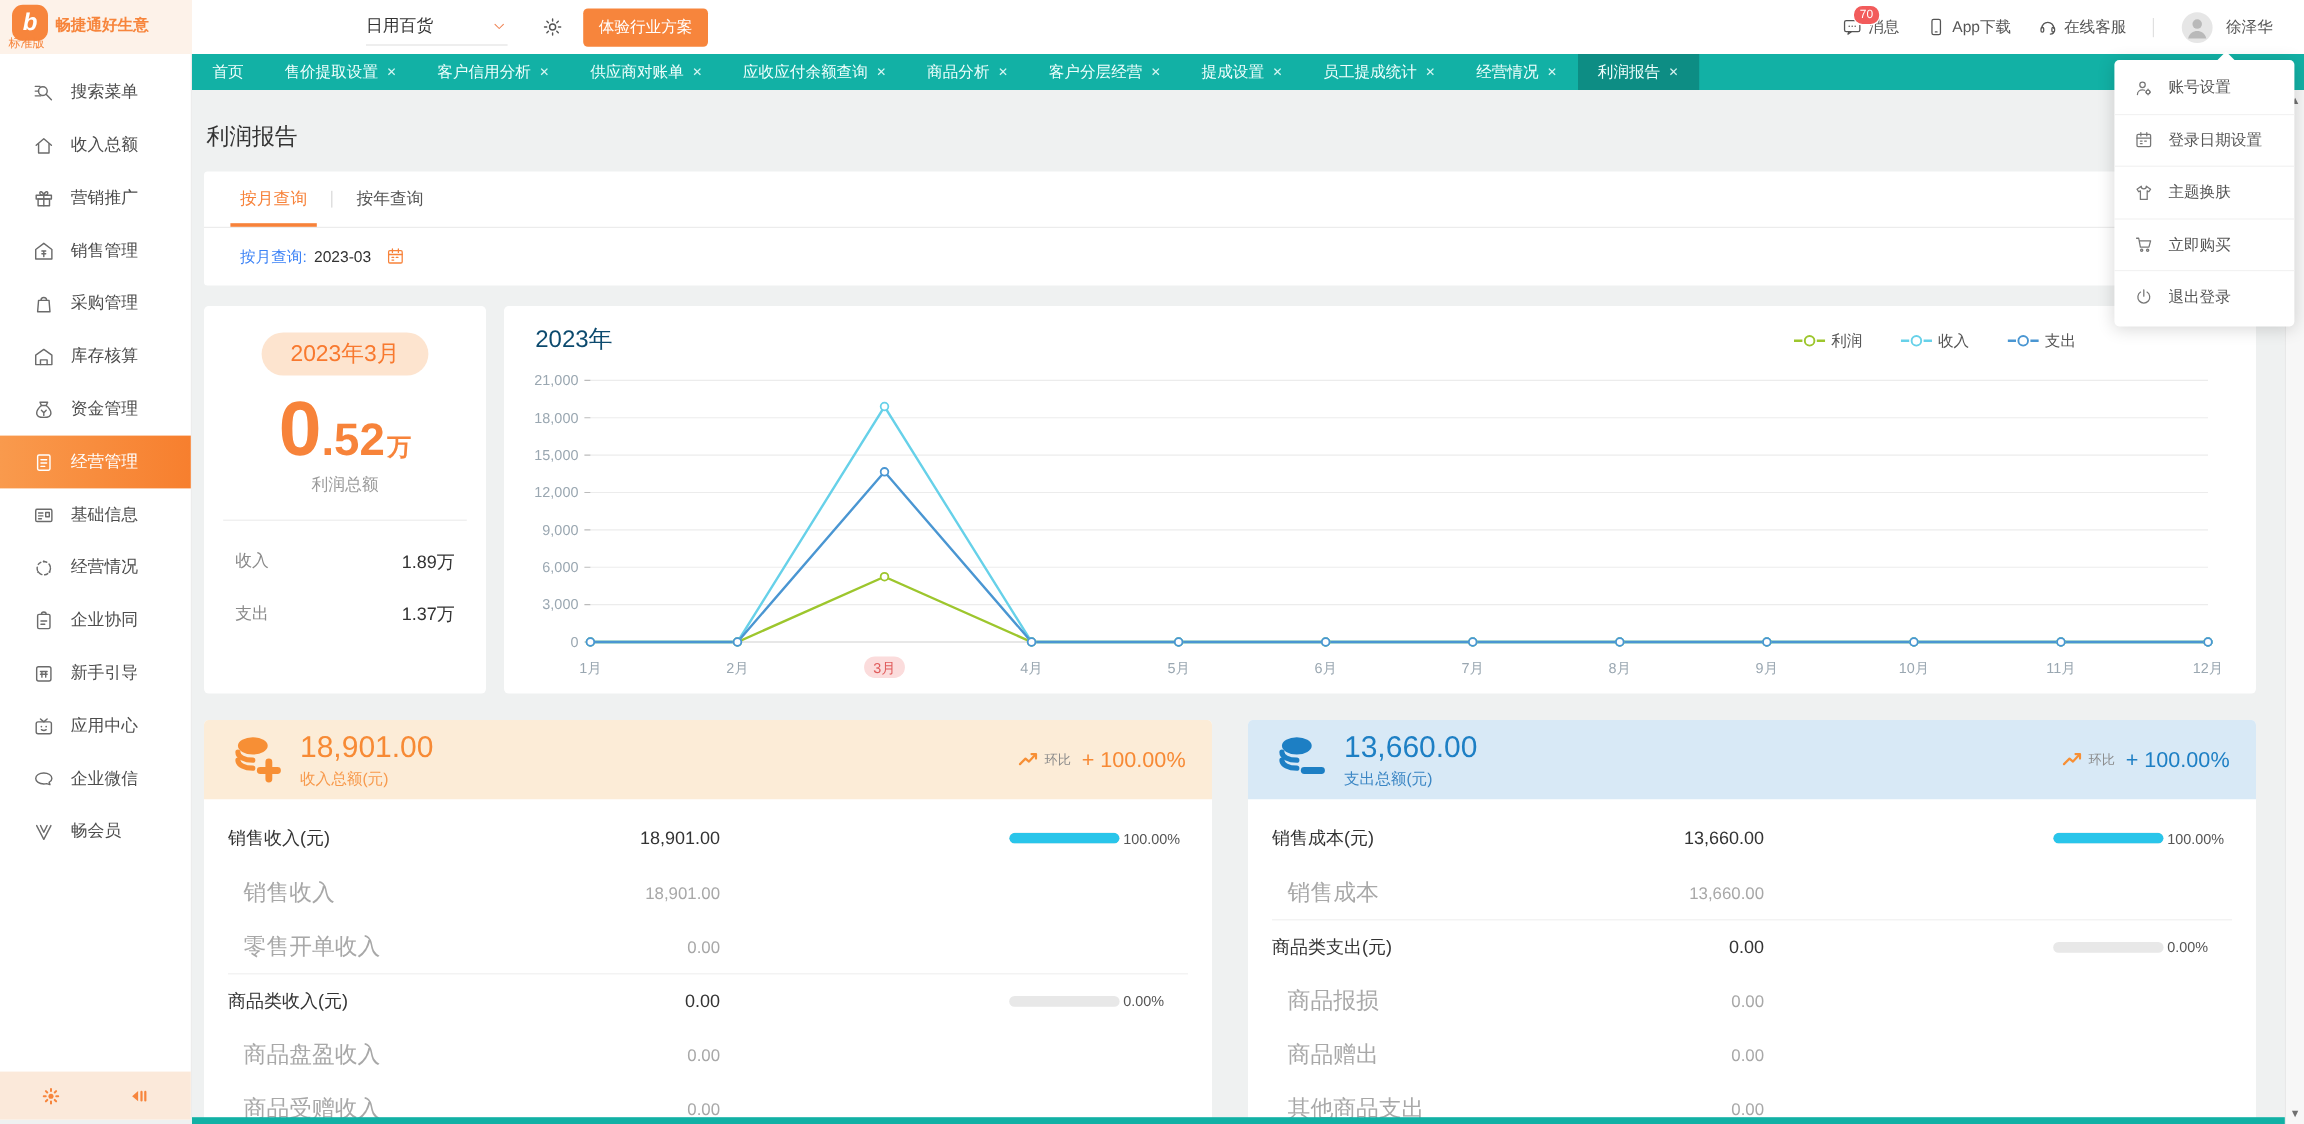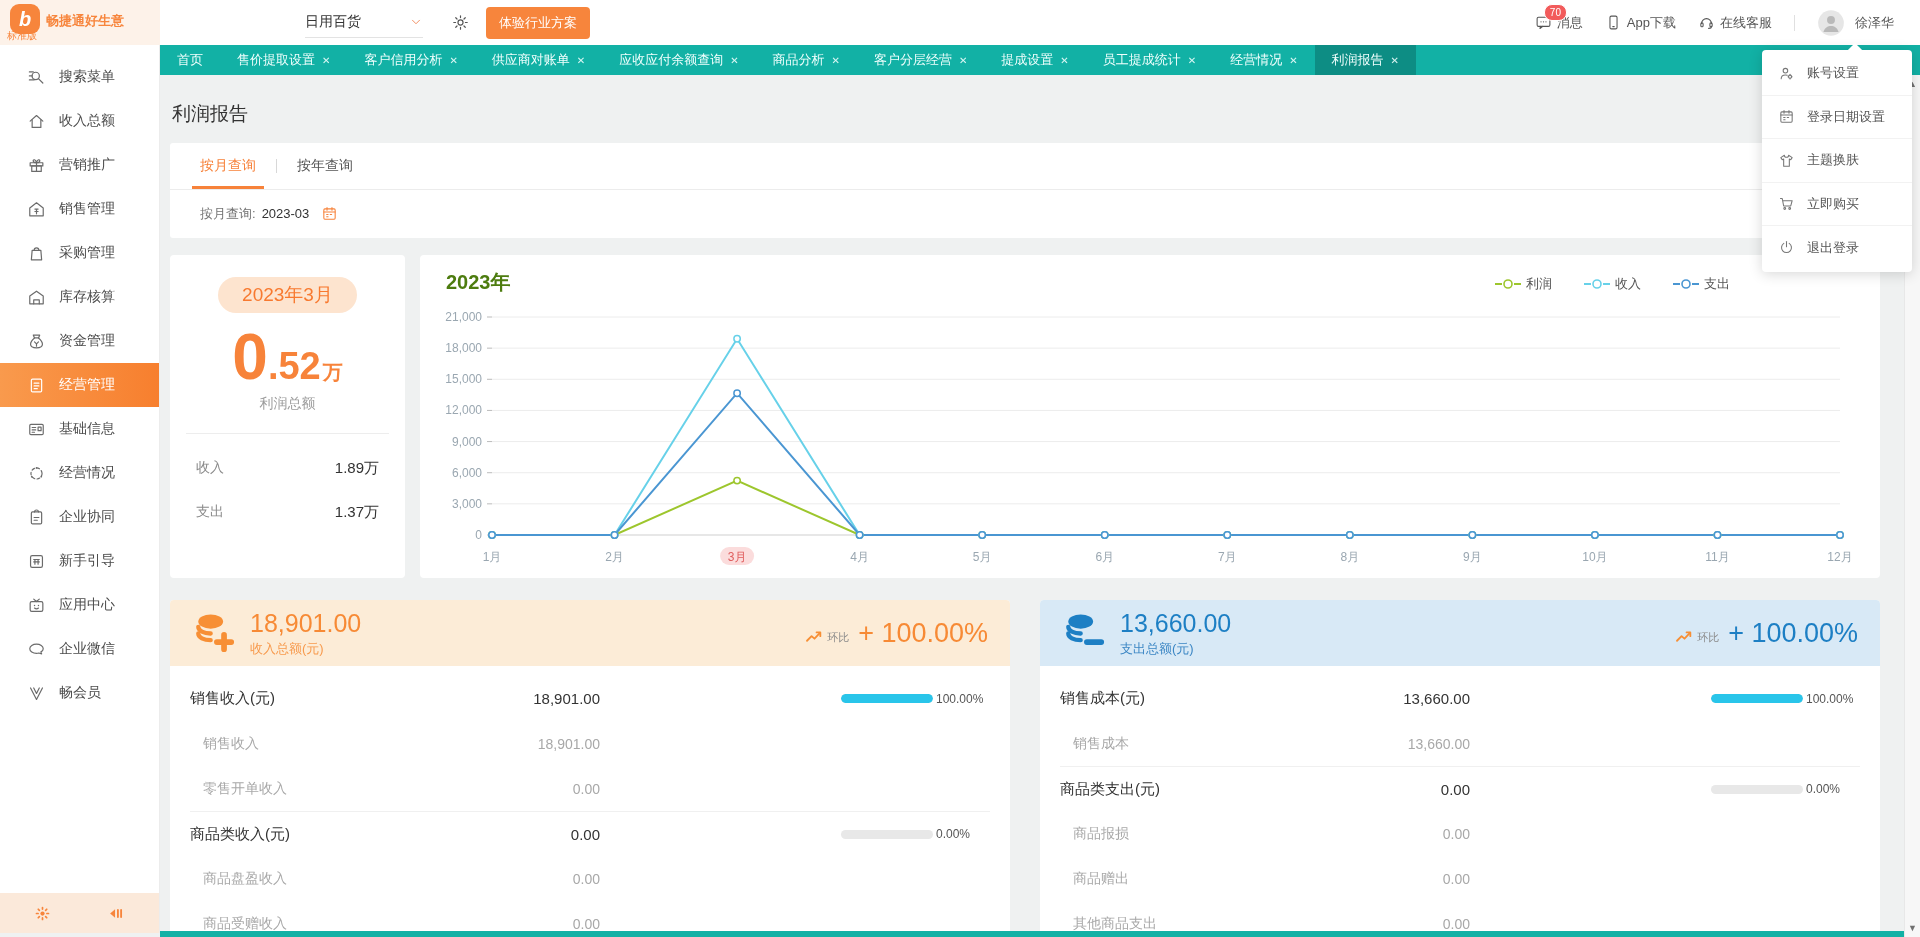--- a/index.html
+++ b/index.html
@@ -48,39 +48,39 @@
 .content{position:absolute;left:160px;top:75px;right:16px;bottom:0;background:#eff1f1;overflow:hidden}
 .page-title{position:absolute;left:12px;top:26px;font-size:19px;font-weight:500;color:#333}
 .card{background:#fff;border-radius:4px}
 .query-panel{position:absolute;left:10px;top:68px;width:1710px;height:95px;background:#fff;border-radius:3px}
 .view-tabs{height:47px;display:flex;align-items:center;padding-left:30px;border-bottom:1px solid #ececec}
 .vtab{position:relative;height:100%;display:flex;align-items:center;font-size:14px;color:#555;cursor:pointer}
 .vtab.active{color:#f7823a}
 .vtab.active::after{content:"";position:absolute;left:-8px;right:-8px;bottom:0;height:3px;background:#f7823a}
 .vtab-sep{width:1px;height:14px;background:#d8d8d8;margin:0 20px}
 .filter-row{height:47px;display:flex;align-items:center;padding-left:30px;gap:6px;font-size:13px}
-.filter-label{color:#737373}
+.filter-label{color:#3b82f6}
 .filter-value{color:#333;cursor:pointer}
 .filter-row .icon{color:#f7823a;margin-left:6px;cursor:pointer}.filter-row .icon svg{width:17px;height:17px}
 
 
 .summary-card{position:absolute;left:10px;top:180px;width:235px;height:323px;text-align:center}
 .period-pill{display:inline-block;margin-top:22px;padding:5px 24px;background:#fde4cf;color:#f8792f;font-size:19px;border-radius:18px}
 .big-amount{margin-top:12px;display:flex;align-items:baseline;justify-content:center;color:#f7833a;font-weight:700}
 .amt-int{font-size:64px;line-height:1}
 .amt-dec{font-size:38px}
 .amt-unit{font-size:20px;margin-left:2px}
 .amount-cap{margin-top:6px;font-size:14px;color:#9b9b9b}
 .sum-div{border-top:1px solid #ededed;margin:20px 16px 0}
 .sum-row{display:flex;justify-content:space-between;padding:0 26px;margin-top:25px;font-size:14px;color:#8a8a8a}
 .sum-row b{font-weight:500;color:#333;font-size:15px}
 
 
 .chart-card{position:absolute;left:260px;top:180px;width:1460px;height:323px}
-.chart-title{position:absolute;left:26px;top:14px;font-size:20px;font-weight:700;color:#4d7c0f}
+.chart-title{position:absolute;left:26px;top:14px;font-size:20px;font-weight:400;color:#0c4a6e}
 .chart-legend{position:absolute;right:150px;top:20px;display:flex;gap:32px;align-items:flex-end}
 .lg-item{display:flex;align-items:center;gap:5px;font-size:13px;color:#555;cursor:pointer}
 .chart-svg{position:absolute;left:16px;top:48px}
 .chart-svg text{font-family:"Liberation Sans","DejaVu Sans",sans-serif}
 
 
 .data-card{position:absolute;top:525px;width:840px;height:360px}
 .income{left:10px}.expense{left:880px}
 .card-head{height:66px;display:flex;align-items:center;padding:0 22px;border-radius:4px 4px 0 0}
 .income .card-head{background:#fcecd7}
@@ -89,25 +89,25 @@
 .head-num{font-size:25px}
 .income .head-num,.income .mom-val{color:#f78a35}
 .expense .head-num,.expense .mom-val{color:#1d7fc4}
 .head-cap{font-size:13px;margin-top:2px}
 .income .head-cap{color:#f79a4d}
 .expense .head-cap{color:#3b86c4}
 .head-right{margin-left:auto;display:flex;align-items:flex-end;gap:9px}
 .trend-col{display:flex;flex-direction:row;align-items:center}
 .trend-col .icon svg{width:25px;height:20px;stroke:#f78f35;stroke-width:2.2}
 .mom-label{font-size:11px;color:#8a8a8a;margin-top:1px}
-.mom-val{font-size:27px;line-height:1.05}
+.mom-val{font-size:18px;line-height:1.05}
 .t-body{padding:10px 20px 0}
 .t-row{display:flex;align-items:center;height:45px}
 .t-label{width:225px;font-size:15px;color:#333}
-.t-row.sub .t-label{padding-left:13px;color:#a8a8a8;font-size:14px}
+.t-row.sub .t-label{padding-left:13px;color:#a8a8a8;font-size:19px}
 .t-val{width:185px;text-align:right;font-size:15px;color:#333}
 .t-row.sub .t-val{color:#a8a8a8;font-size:14px}
 .t-row.divided{border-top:1px solid #f0f0f0}
 .t-bar{margin-left:auto;display:flex;align-items:center}
 .t-track{width:92px;height:9px;border-radius:5px;background:#e8e8e8;overflow:hidden;display:block}
 .t-fill{display:block;height:100%;background:#29c5ea;border-radius:5px}
 .t-pct{font-size:12px;color:#555;margin-left:3px;width:54px}
 
 
 .user-menu{position:absolute;top:50px;right:8px;width:150px;background:#fff;border-radius:4px;box-shadow:0 2px 14px rgba(0,0,0,.16);z-index:30;padding:2px 0}

